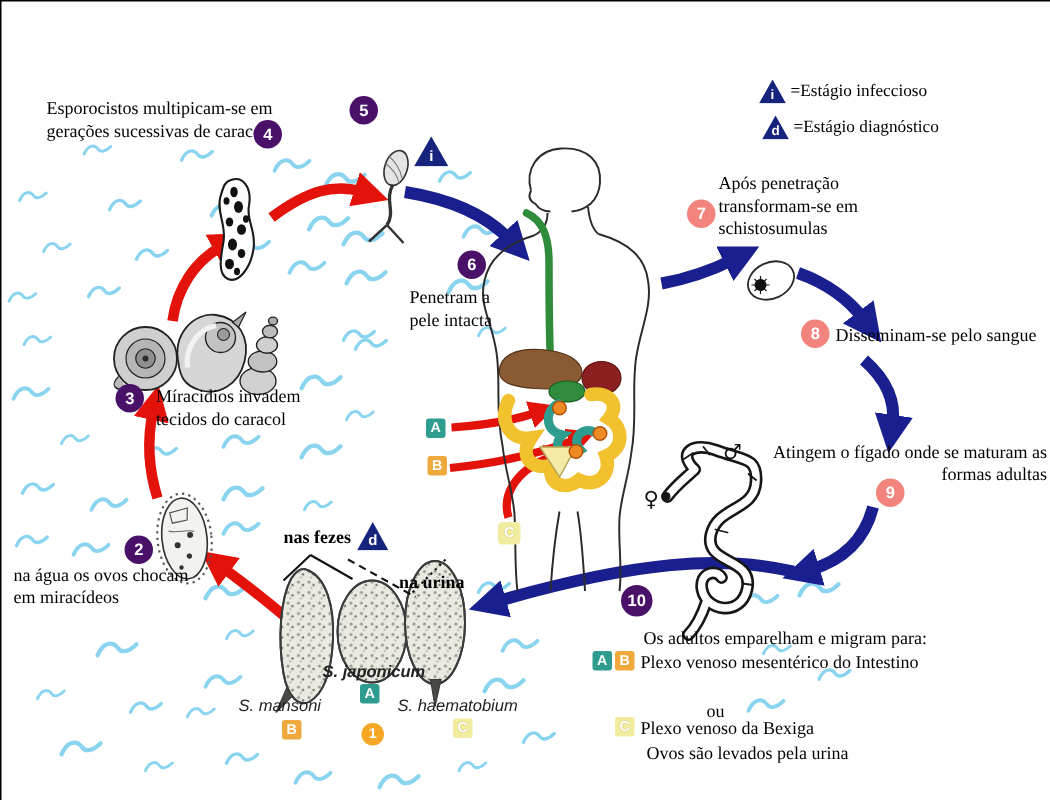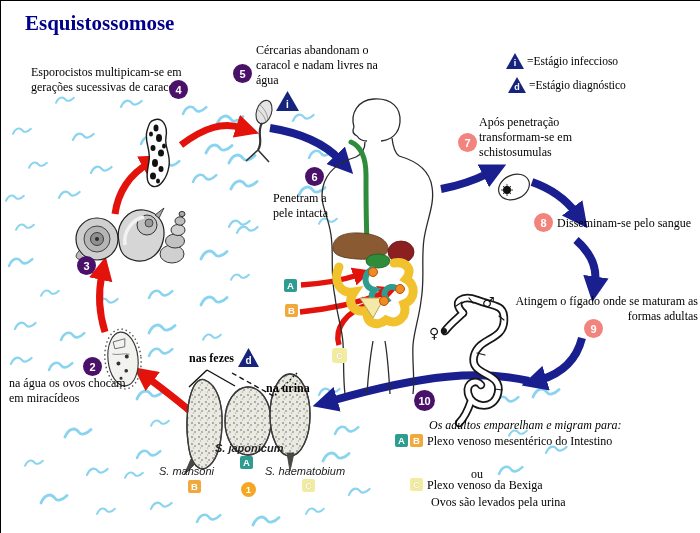--- a/index.html
+++ b/index.html
@@ -241,42 +241,41 @@
       <path d="M286,452 L289,470 L293,452 Z" fill="#4a4a44" stroke-width="0.8"></path>
     </g>
 
     <g stroke="#111" stroke-width="1.4" fill="none">
       <path d="M206,369 L188,386 M206,369 L234,385"></path>
       <path d="M231,372 L276,397" stroke-dasharray="5 3.5"></path>
       <path d="M296,372 L273,395" stroke-dasharray="1.6 2.6"></path>
     </g>
   </svg>
 
-  <div class="title">Esquistossomose</div>
 
   <div class="lgrow" style="left:505px;top:52px;">
     <span class="tri tri-inline" style="width:18px;height:16px;">
         <span>i</span>
       </span>
     <span>=Estágio infeccioso</span>
   </div>
   <div class="lgrow" style="left:507px;top:76px;">
     <span class="tri tri-inline" style="width:18px;height:16px;">
         <span>d</span>
       </span>
     <span>=Estágio diagnóstico</span>
   </div>
 
   <div class="t" style="left:30px;top:64px;width:158px;">Esporocistos multipicam-se em gerações sucessivas de caracois</div>
-  <div class="t" style="left:255px;top:42px;width:145px;">Cércarias abandonam o caracol e nadam livres na água</div>
   <div class="t" style="left:272px;top:190px;width:70px;">Penetram a pele intacta</div>
   <div class="t" style="left:478px;top:114px;width:125px;">Após penetração transformam-se em schistosumulas</div>
   <div class="t nw" style="left:556px;top:215px;">Disseminam-se pelo sangue</div>
   <div class="t" style="left:500px;top:293px;width:197px;text-align:right;">Atingem o fígado onde se maturam as formas adultas</div>
   <div class="t" style="left:8px;top:375px;width:132px;">na água os ovos chocam em miracídeos</div>
+  <div class="t" style="left:103px;top:256px;width:118px;">Míracidios invadem tecidos do caracol</div>
 
   <div class="badge purple" style="left:168px;top:79px;">4</div>
   <div class="badge purple" style="left:232px;top:63px;">5</div>
   <div class="badge purple" style="left:304px;top:166px;">6</div>
   <div class="badge pink" style="left:457px;top:132px;">7</div>
   <div class="badge pink" style="left:533px;top:212px;">8</div>
   <div class="badge pink" style="left:583px;top:318px;">9</div>
   <div class="badge purple" style="left:413px;top:389px;width:21px;height:21px;">10</div>
   <div class="badge purple" style="left:76px;top:255px;">3</div>
   <div class="badge purple" style="left:82px;top:356px;">2</div>
@@ -299,21 +298,21 @@
   <div class="sp nw" style="left:264px;top:464px;text-align:center;">S. haematobium</div>
   <div class="box yellowbox" style="left:301px;top:478px;">C</div>
 
   <div class="box tealbox" style="left:283px;top:278px;">A</div>
   <div class="box orangebox" style="left:284px;top:303px;">B</div>
   <div class="box yellowbox" style="left:331px;top:347px;width:15px;height:15px;border-radius:3px;">C</div>
 
   <div class="gender" style="left:428px;top:324px;">♀</div>
   <div class="gender" style="left:481px;top:293px;">♂</div>
 
-  <div class="t nw" style="left:428px;top:417px;font-style:italic;">Os adultos emparelham e migram para:</div>
+  <div class="t nw" style="left:428px;top:417px;">Os adultos emparelham e migram para:</div>
   <div class="box tealbox" style="left:394px;top:433px;">A</div>
   <div class="box orangebox" style="left:409px;top:433px;">B</div>
   <div class="t nw" style="left:426px;top:433px;">Plexo venoso mesentérico do Intestino</div>
   <div class="t nw" style="left:470px;top:466px;">ou</div>
   <div class="box yellowbox" style="left:409px;top:477px;">C</div>
   <div class="t nw" style="left:426px;top:477px;">Plexo venoso da Bexiga</div>
   <div class="t nw" style="left:430px;top:494px;">Ovos são levados pela urina</div>
 
 </div>
 

